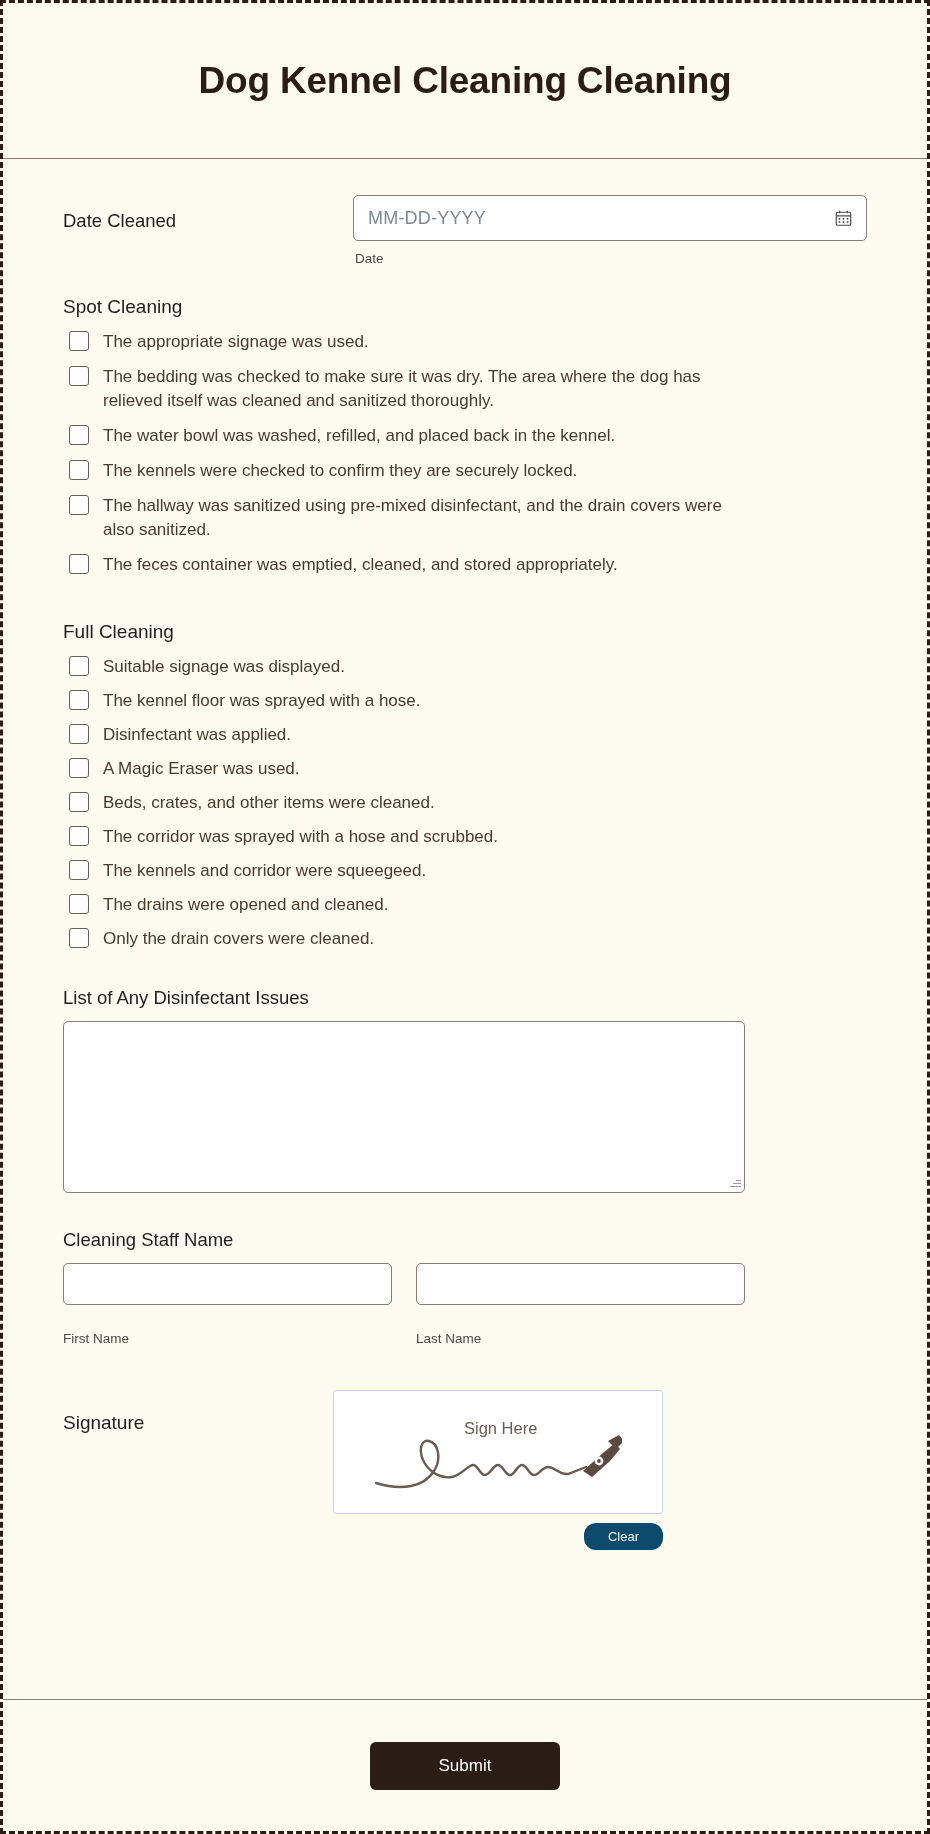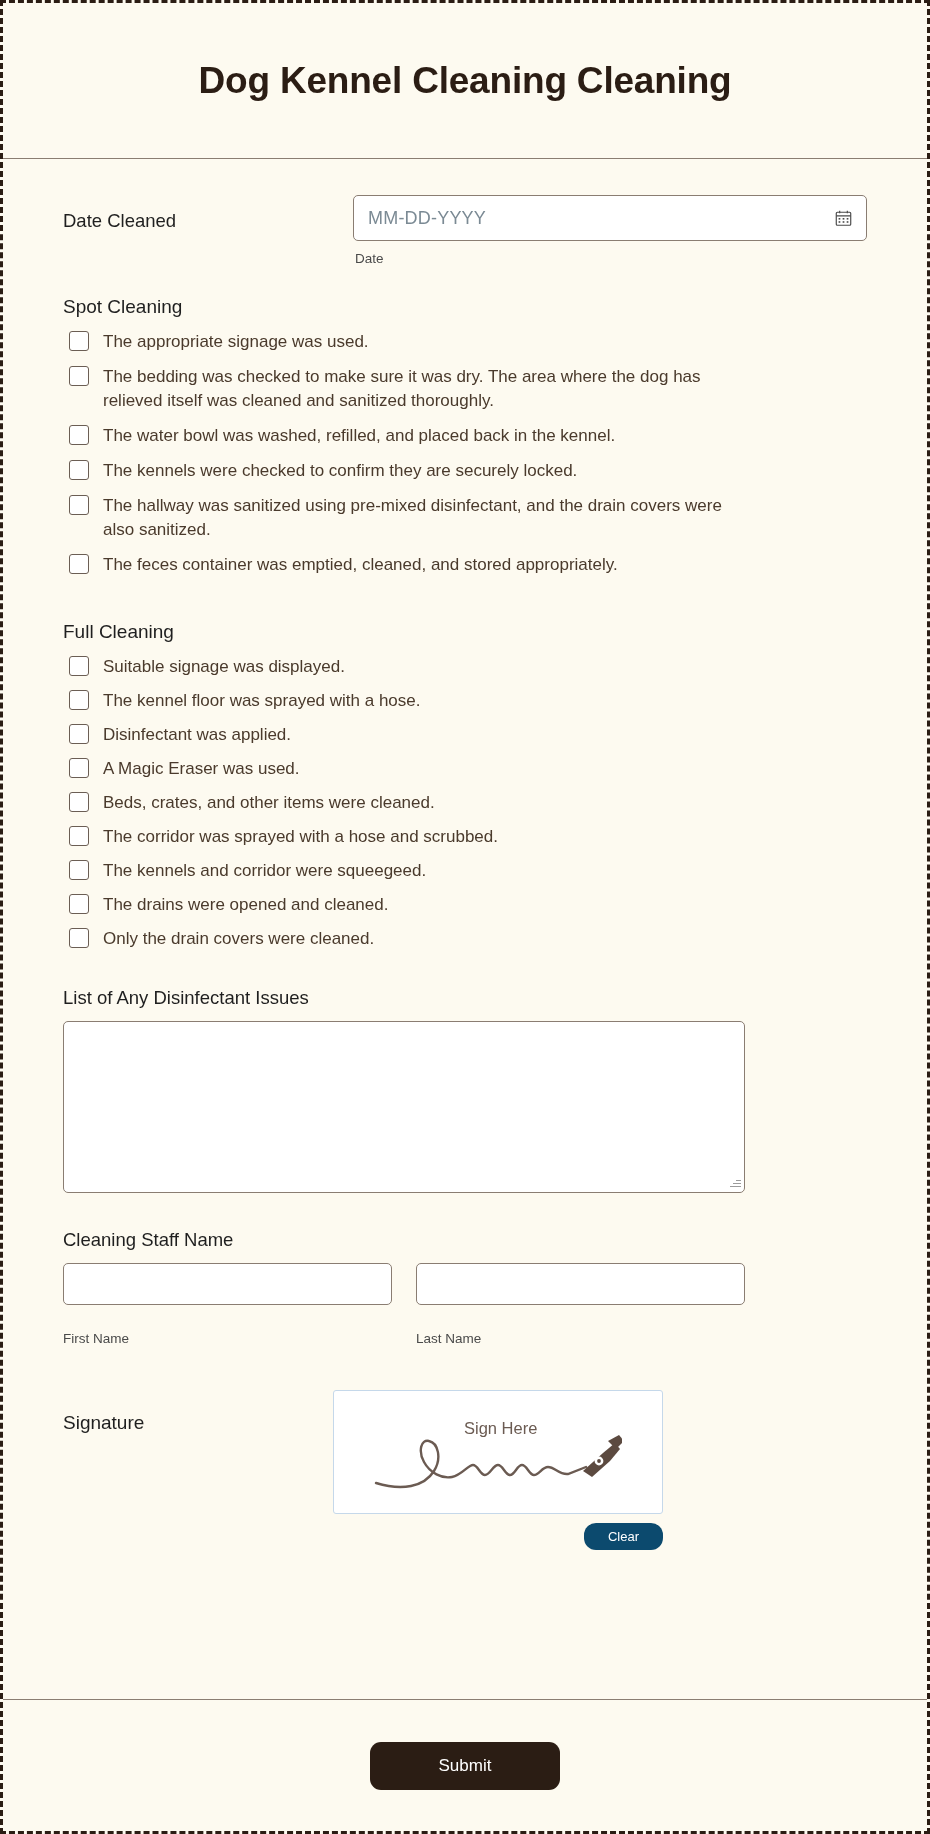--- a/index.html
+++ b/index.html
@@ -239,21 +239,21 @@
     align-items: center;
     justify-content: center;
   }
   .submit-btn {
     width: 190px;
     height: 48px;
     background: #2b1d14;
     color: #ffffff;
     font-size: 17px;
     border: none;
-    border-radius: 11px;
+    border-radius: 6px;
     cursor: pointer;
     font-family: "Liberation Sans", sans-serif;
   }
 </style>
 </head>
 <body>
 
 <div class="form-frame">
 
   <div class="form-header">

